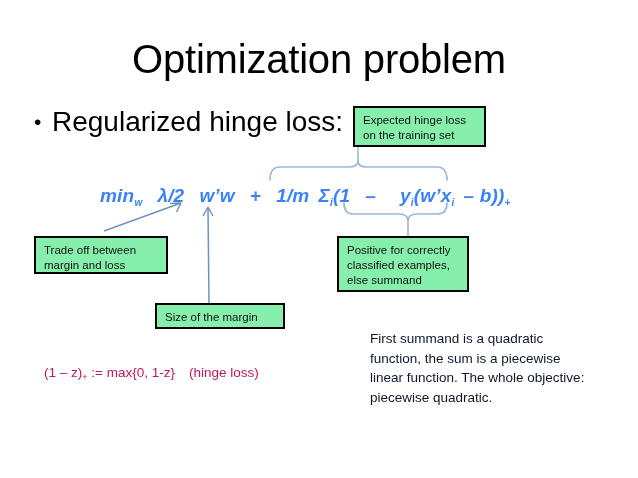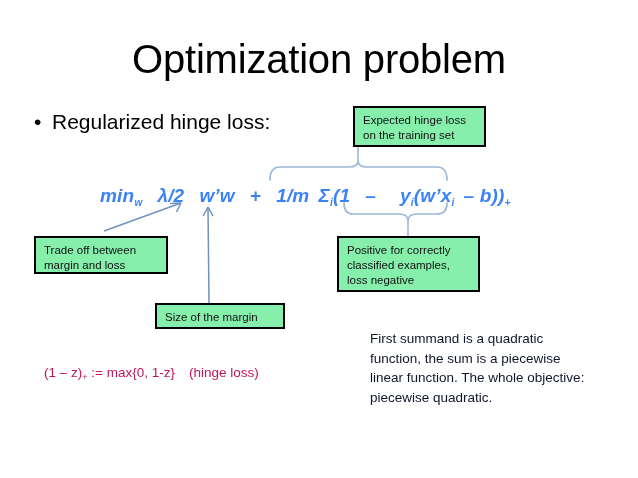--- a/index.html
+++ b/index.html
@@ -44,21 +44,21 @@
     display: flex;
     align-items: flex-start;
   }
   .bullet-dot {
     width: 18px;
     font-size: 21px;
     line-height: 32px;
     color: #000;
   }
   .bullet-text {
-    font-size: 21px;
+    font-size: 28px;
     line-height: 32px;
     color: #000;
     white-space: nowrap;
   }
 
   
   .formula {
     position: absolute;
     left: 100px;
     top: 183px;
@@ -92,21 +92,21 @@
     background: #86efac;
     box-sizing: border-box;
     font-size: 11.5px;
     line-height: 15px;
     color: #111111;
     padding: 5px 7px 4px 8px;
   }
 
   #box-expected  { left: 353px; top: 106px; width: 133px; height: 41px; }
   #box-tradeoff  { left: 34px;  top: 236px; width: 134px; height: 38px; }
-  #box-positive  { left: 337px; top: 236px; width: 143px; height: 56px; }
+  #box-positive  { left: 337px; top: 236px; width: 132px; height: 56px; }
   #box-margin    { left: 155px; top: 303px; width: 130px; height: 26px;
                    }
 
   
   .note {
     position: absolute;
     font-size: 13.5px;
     line-height: 19.5px;
     color: #0f172a;
   }
@@ -177,21 +177,21 @@
   </div>
 
   <div class="callout" id="box-tradeoff">
     <div>Trade off between</div>
     <div>margin and loss</div>
   </div>
 
   <div class="callout" id="box-positive">
     <div>Positive for correctly</div>
     <div>classified examples,</div>
-    <div>loss negative</div>
+    <div>else summand</div>
   </div>
 
   <div class="callout" id="box-margin">
     <div>Size of the margin</div>
   </div>
 
   <div class="note" id="note-quadratic">First summand is a quadratic function, the sum is a piecewise linear function. The whole objective: piecewise quadratic.</div>
 
   <div class="hinge-def">
     <span>(1 – z)</span><span class="plus">+</span><span> := max{0, 1-z}</span><span style="display:inline-block;width:14px"></span><span>(hinge loss)</span>

